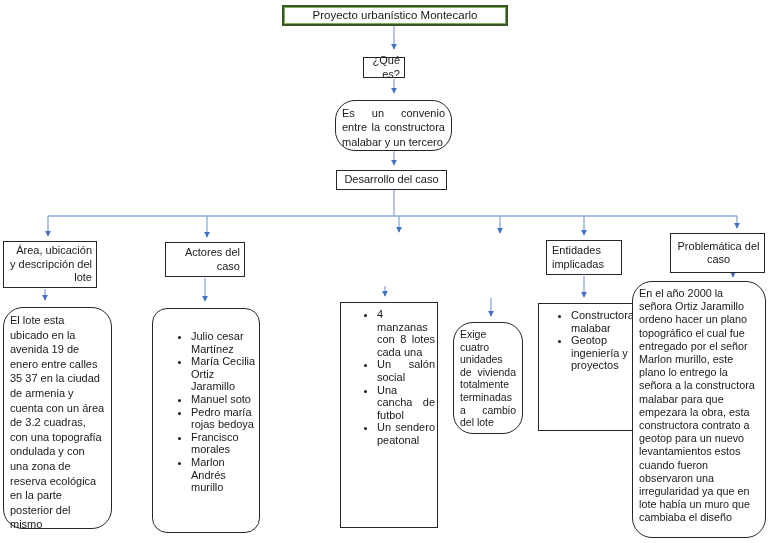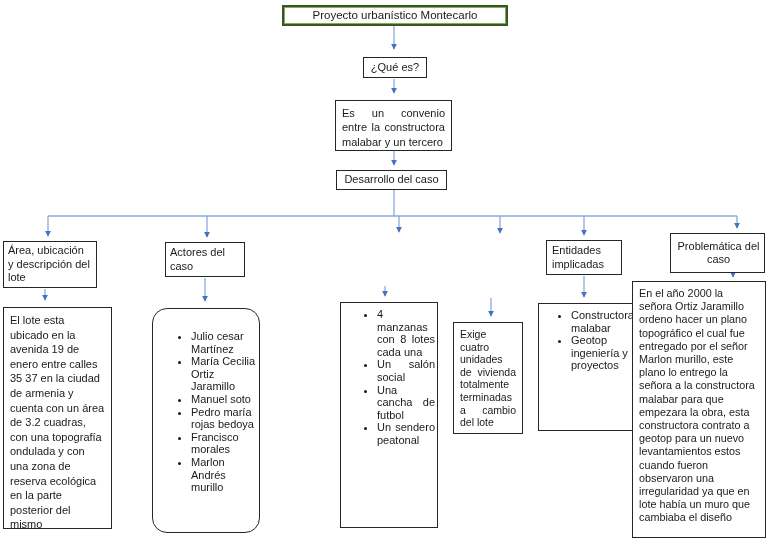--- a/index.html
+++ b/index.html
@@ -4,39 +4,39 @@
 <style>
   html,body{margin:0;padding:0;background:#fff;}
   #canvas{
     position:relative;width:768px;height:543px;background:#ffffff;
     font-family:"Liberation Sans",sans-serif;color:#1a1a1a;overflow:hidden;
   }
   .box{
     position:absolute;box-sizing:border-box;background:#fff;
     border:1.5px solid #262626;font-size:11px;line-height:13.5px;
   }
-  .hdr{display:flex;align-items:center;justify-content:center;text-align:left;padding:2px 4px;}
+  .hdr{display:flex;align-items:center;justify-content:center;text-align:right;padding:2px 4px;}
   .hdr.left{justify-content:flex-start;text-align:left;}
   .root{
     border:2px solid #375623;box-shadow:inset 0 0 0 1px #7fac5d;
     font-size:11.5px;
   }
-  .body-text{padding:5px 6px;}
+  .body-text{padding:5px 6px;border-radius:20px;}
   .just{text-align:justify;}
   ul.blist{margin:0;padding:0 2px 0 36px;list-style:disc;}
   ul.blist li{margin:0 0 0 0;line-height:12.6px;}
   #c2 ul.blist{padding-top:21px;padding-left:38px;}
   #c3 ul.blist{padding-top:5px;padding-left:36px;text-align:justify;}
   #c5 ul.blist{padding-top:5px;padding-left:32px;}
   #c1{line-height:14.6px;}
   #c4{line-height:12.6px;font-size:10.5px;}
   #c6{line-height:13.2px;font-size:10.8px;}
   
   #root{left:282px;top:5px;width:226px;height:21px;}
-  #qbox{left:363px;top:57px;width:64px;height:21px;}
+  #qbox{left:363px;top:57px;width:42px;height:21px;}
   #def{left:335px;top:100px;width:117px;height:51px;line-height:14.3px;}
   #dev{left:336px;top:170px;width:111px;height:20px;}
   #h1{left:3px;top:241px;width:94px;height:47px;}
   #h2{left:165px;top:242px;width:80px;height:35px;}
   #h3{left:340px;top:237px;width:93px;height:48px;}
   #h4{left:453px;top:238px;width:75px;height:59px;line-height:13.2px;padding-left:5px;}
   #h5{left:546px;top:240px;width:76px;height:35px;padding-left:5px;}
   #h6{left:670px;top:233px;width:95px;height:40px;padding-left:6px;text-align:center;}
   #c1{left:3px;top:307px;width:109px;height:222px;}
   #c2{left:152px;top:308px;width:108px;height:225px;border-radius:15px;}

